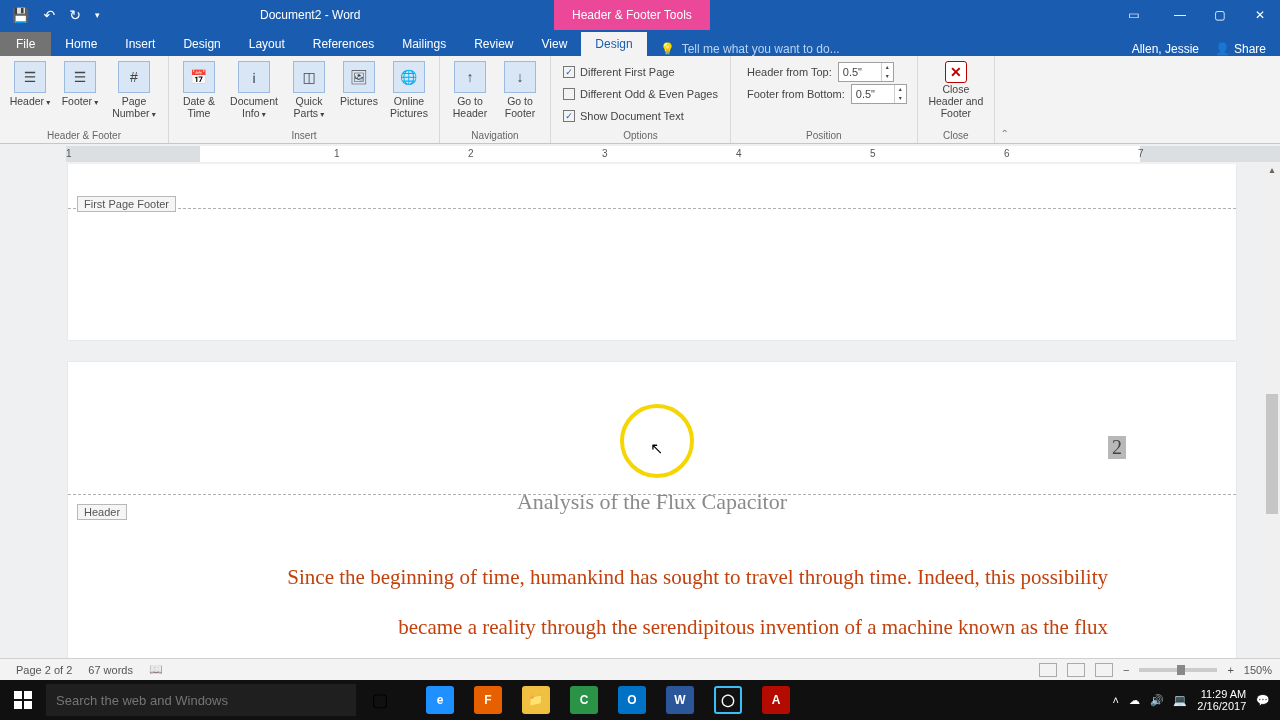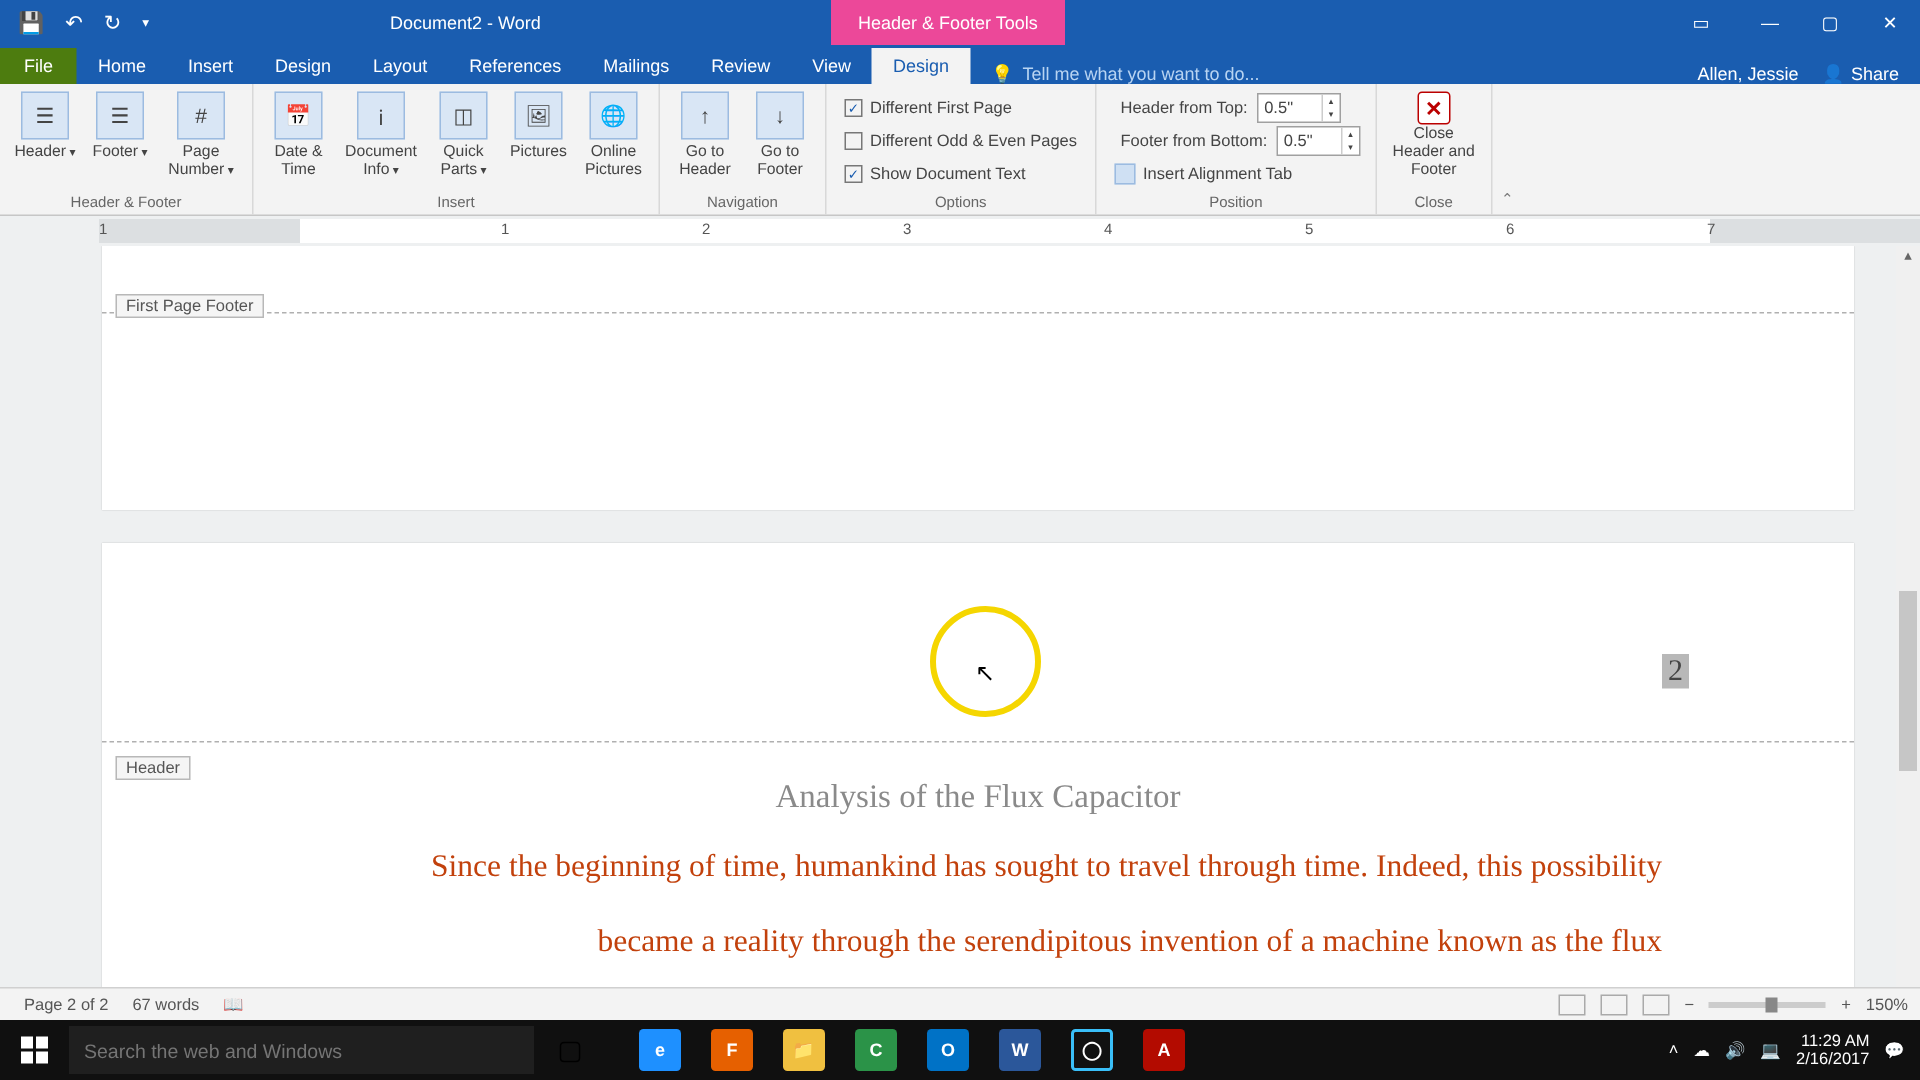--- a/index.html
+++ b/index.html
@@ -11,21 +11,21 @@
 .qat-icon { color:#fff; font-size:14px; }
 .doc-title { position:absolute; left:260px; }
 .context-tab { position:absolute; left:554px; height:30px; background:#ec4899; padding:0 18px; display:flex; align-items:center; }
 .win-controls { position:absolute; right:0; display:flex; }
 .win-btn { width:40px; height:30px; display:flex; align-items:center; justify-content:center; }
 .ribbon-opts { width:40px; height:30px; display:flex; align-items:center; justify-content:center; margin-left:auto; }
 
 
 .tabs { height:26px; background:#1a5db0; display:flex; align-items:flex-end; color:#fff; font-size:12px; }
 .tab { padding:5px 14px; cursor:pointer; }
-.tab.file { background:#4d7c0f; padding:5px 16px; }
+.tab.file { background:#737373; padding:5px 16px; }
 .tab.active { background:#f3f3f3; color:#1a5db0; }
 .tell-me { display:flex; align-items:center; padding:0 14px; color:#b8d4f2; font-size:12px; gap:6px; }
 .user-share { margin-left:auto; display:flex; align-items:center; gap:16px; padding:0 14px; }
 .share-ctl { display:flex; align-items:center; gap:4px; }
 
 
 .ribbon { height:88px; background:#f3f3f3; border-bottom:1px solid #c6c6c6; display:flex; font-size:11px; color:#444; }
 .group { border-right:1px solid #d8d8d8; padding:3px 6px 1px 6px; display:flex; flex-direction:column; }
 .group-body { flex:1; display:flex; align-items:flex-start; gap:2px; }
 .group-label { text-align:center; font-size:10px; color:#666; padding-bottom:1px; }
@@ -54,21 +54,21 @@
 
 
 .doc-area { position:absolute; top:164px; left:0; right:0; bottom:40px; background:#eef0f1; overflow:hidden; }
 .page { position:absolute; left:68px; width:1168px; background:#fff; box-shadow:0 0 1px rgba(0,0,0,0.2);}
 .page1 { top:0; height:176px; border-top:none;}
 .page2 { top:198px; height:400px; }
 .footer-tag { position:absolute; left:9px; top:32px; border:1px solid #b8b8b8; background:#f5f5f5; padding:1px 6px; font-size:11px; color:#555;}
 .header-tag { position:absolute; left:9px; top:142px; border:1px solid #b8b8b8; background:#f5f5f5; padding:1px 6px; font-size:11px; color:#555;}
 .dashed-line{ position:absolute; left:0; right:0; border-top:1px dashed #b0b0b0; }
 .page-num { position:absolute; right:110px; top:74px; font-family:"Times New Roman",serif; font-size:20px; background:#b8b8b8; color:#444; padding:0 4px;}
-.doc-title-text { position:absolute; top:156px; left:0; right:0; text-align:center; font-family:"Times New Roman",serif; font-size:22px; color:#8a8a8a;}
+.doc-title-text { position:absolute; top:127px; left:0; right:0; text-align:center; font-family:"Times New Roman",serif; font-size:22px; color:#8a8a8a;}
 .body-text { position:absolute; top:190px; left:128px; right:128px; font-family:"Times New Roman",serif; font-size:21px; color:#c2410c; line-height:2.4; text-indent:68px; text-align:right;}
 
 
 .highlight-ring { position:absolute; width:74px; height:74px; border:4px solid #f5d600; border-radius:50%; left:620px; top:240px; }
 .cursor-arrow { position:absolute; left:650px; top:275px; font-size:16px; color:#000; }
 
 
 .vscroll { position:absolute; right:0; top:164px; bottom:40px; width:16px; background:#f0f0f0;}
 .vscroll .thumb{ position:absolute; left:2px; right:2px; top:230px; height:120px; background:#c6c6c6;}
 .vscroll .arrow-up{ position:absolute; top:0; left:0; right:0; height:16px; text-align:center; font-size:10px; color:#666;}
@@ -236,24 +236,20 @@
           <span class="sico"></span>
           <span>Footer from Bottom:</span>
           <div class="spin">
               <span>0.5"</span>
               <div class="arrows">
                 <div>▴</div>
                 <div>▾</div>
               </div>
             </div>
         </div>
-        <div class="small-btn">
-            <span class="sico"></span>
-            <span>Insert Alignment Tab</span>
-          </div>
       </div>
     </div>
     <div class="group-label">Position</div>
   </div>
 
   <div class="group">
     <div class="group-body">
       <div class="big-btn close-btn" style="width:64px">
         <div class="close-x">✕</div>
         <span>Close Header and Footer</span>

